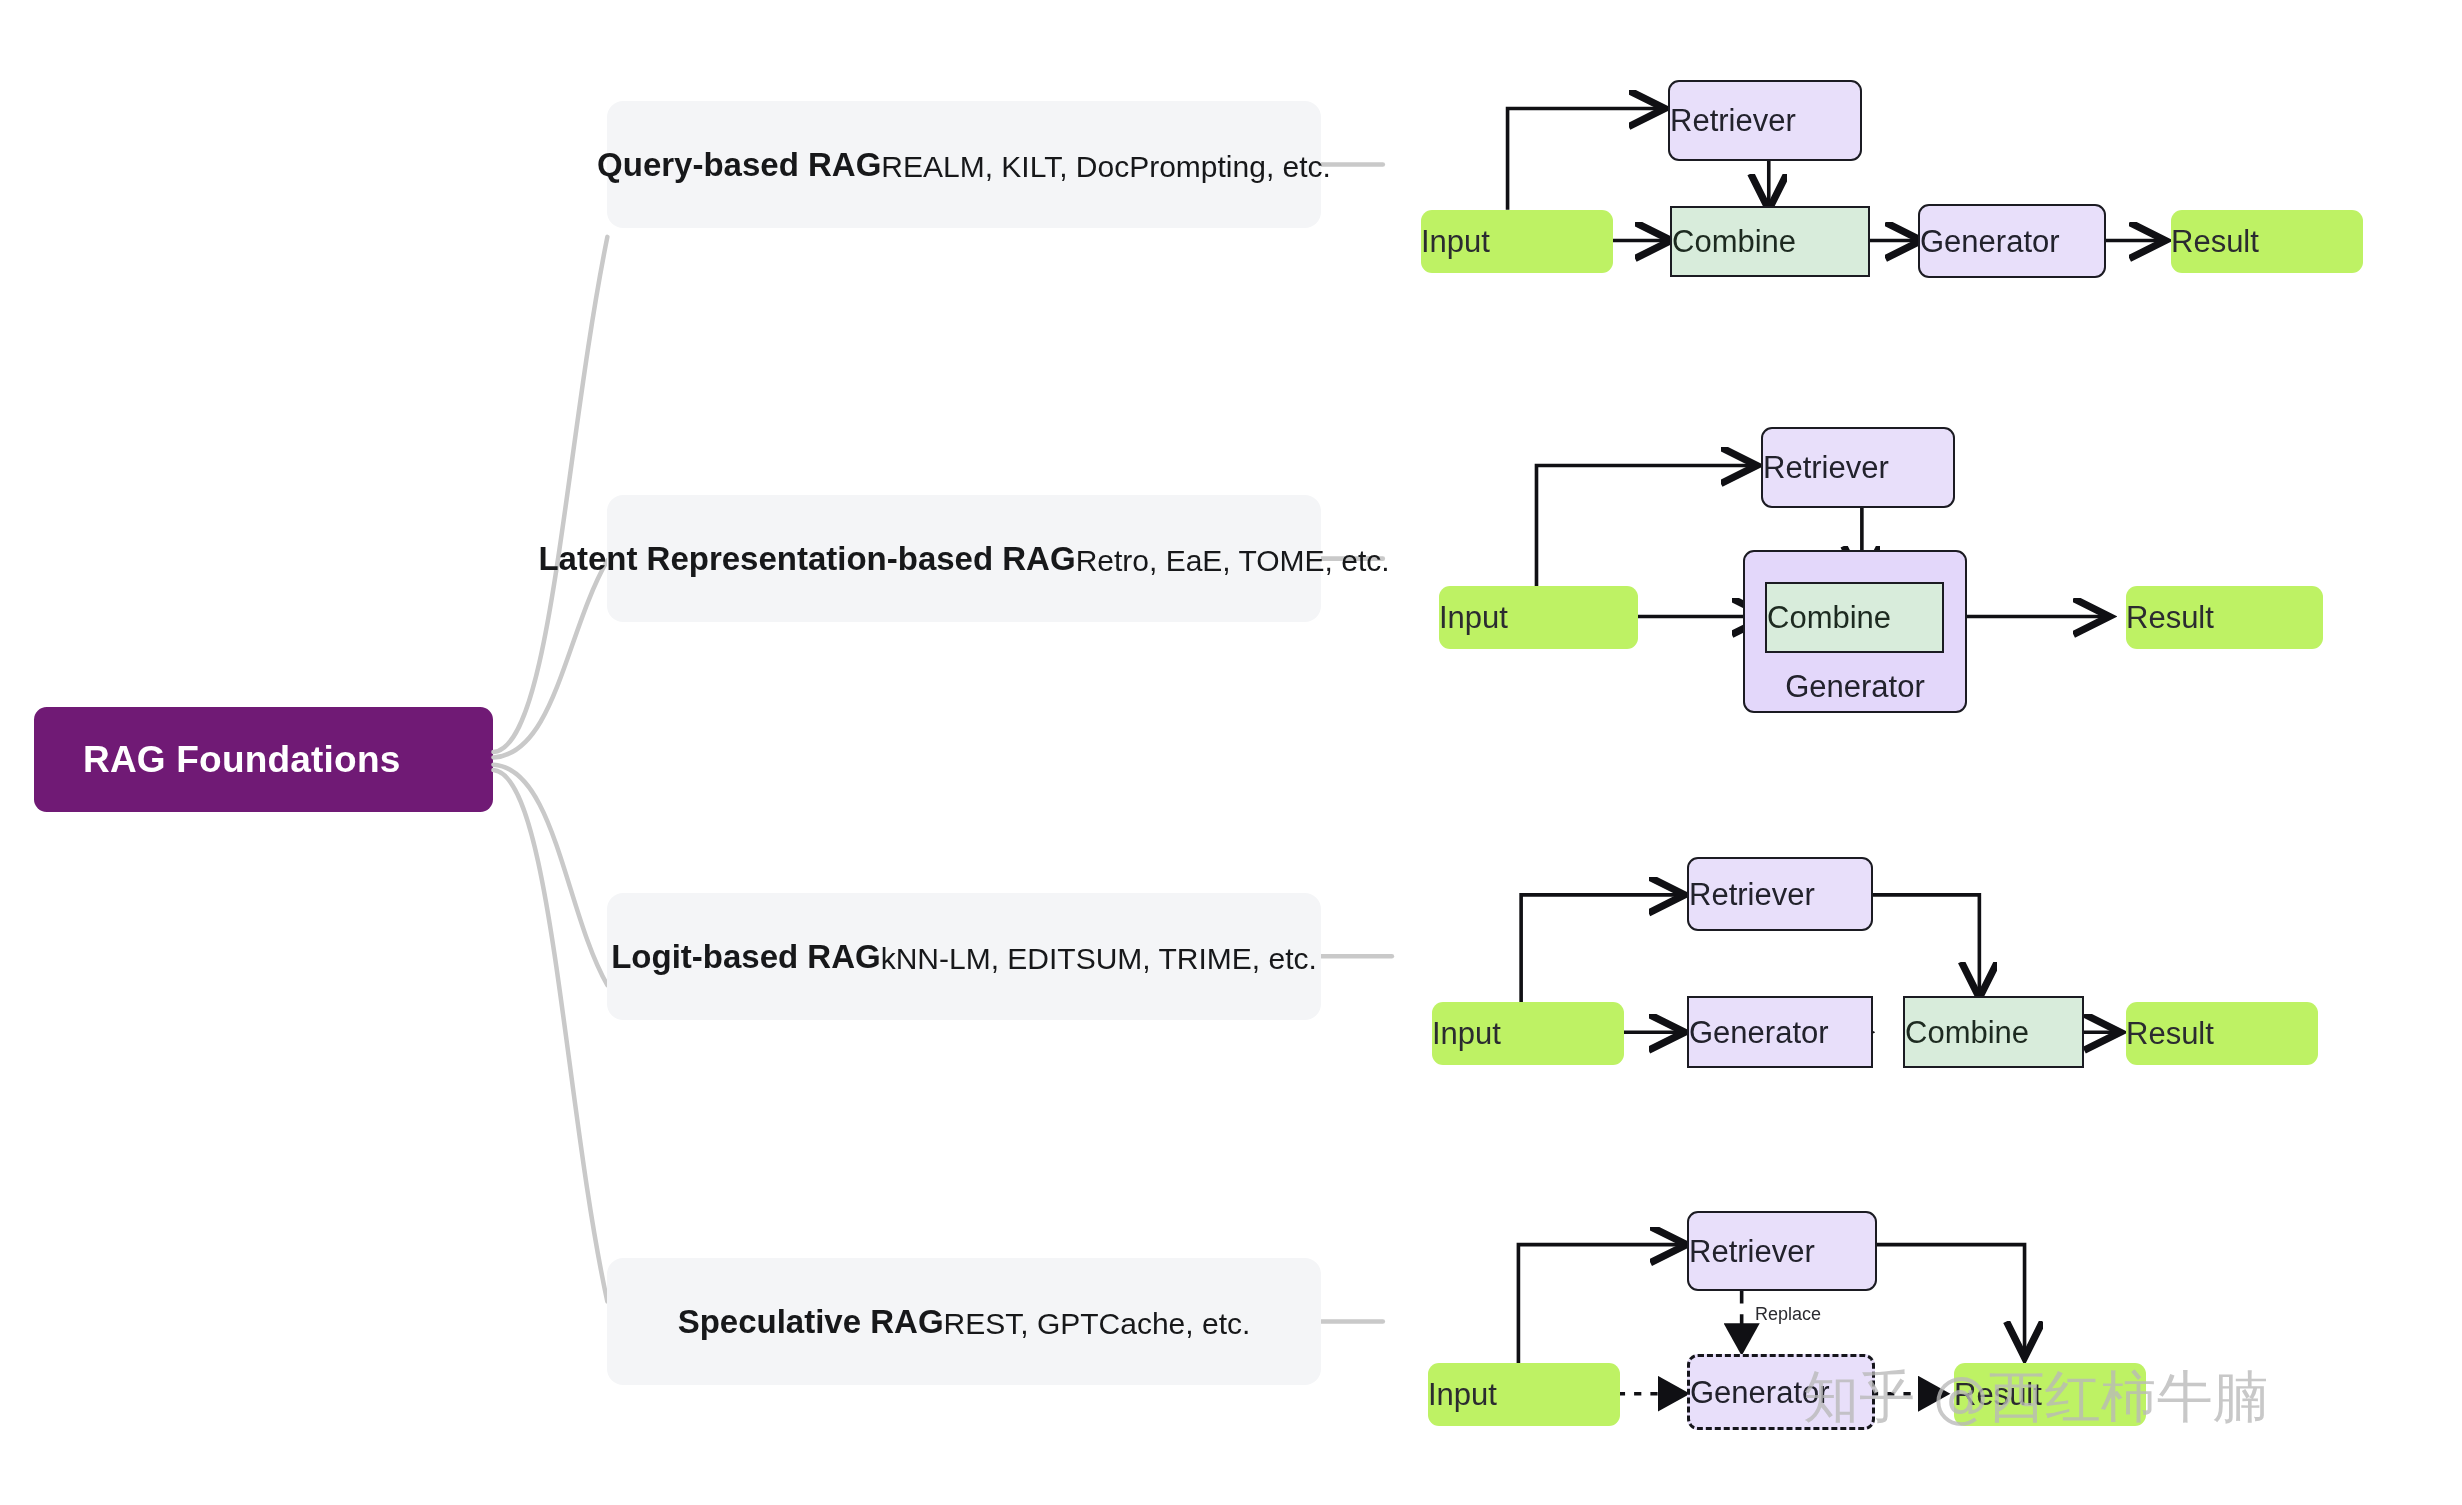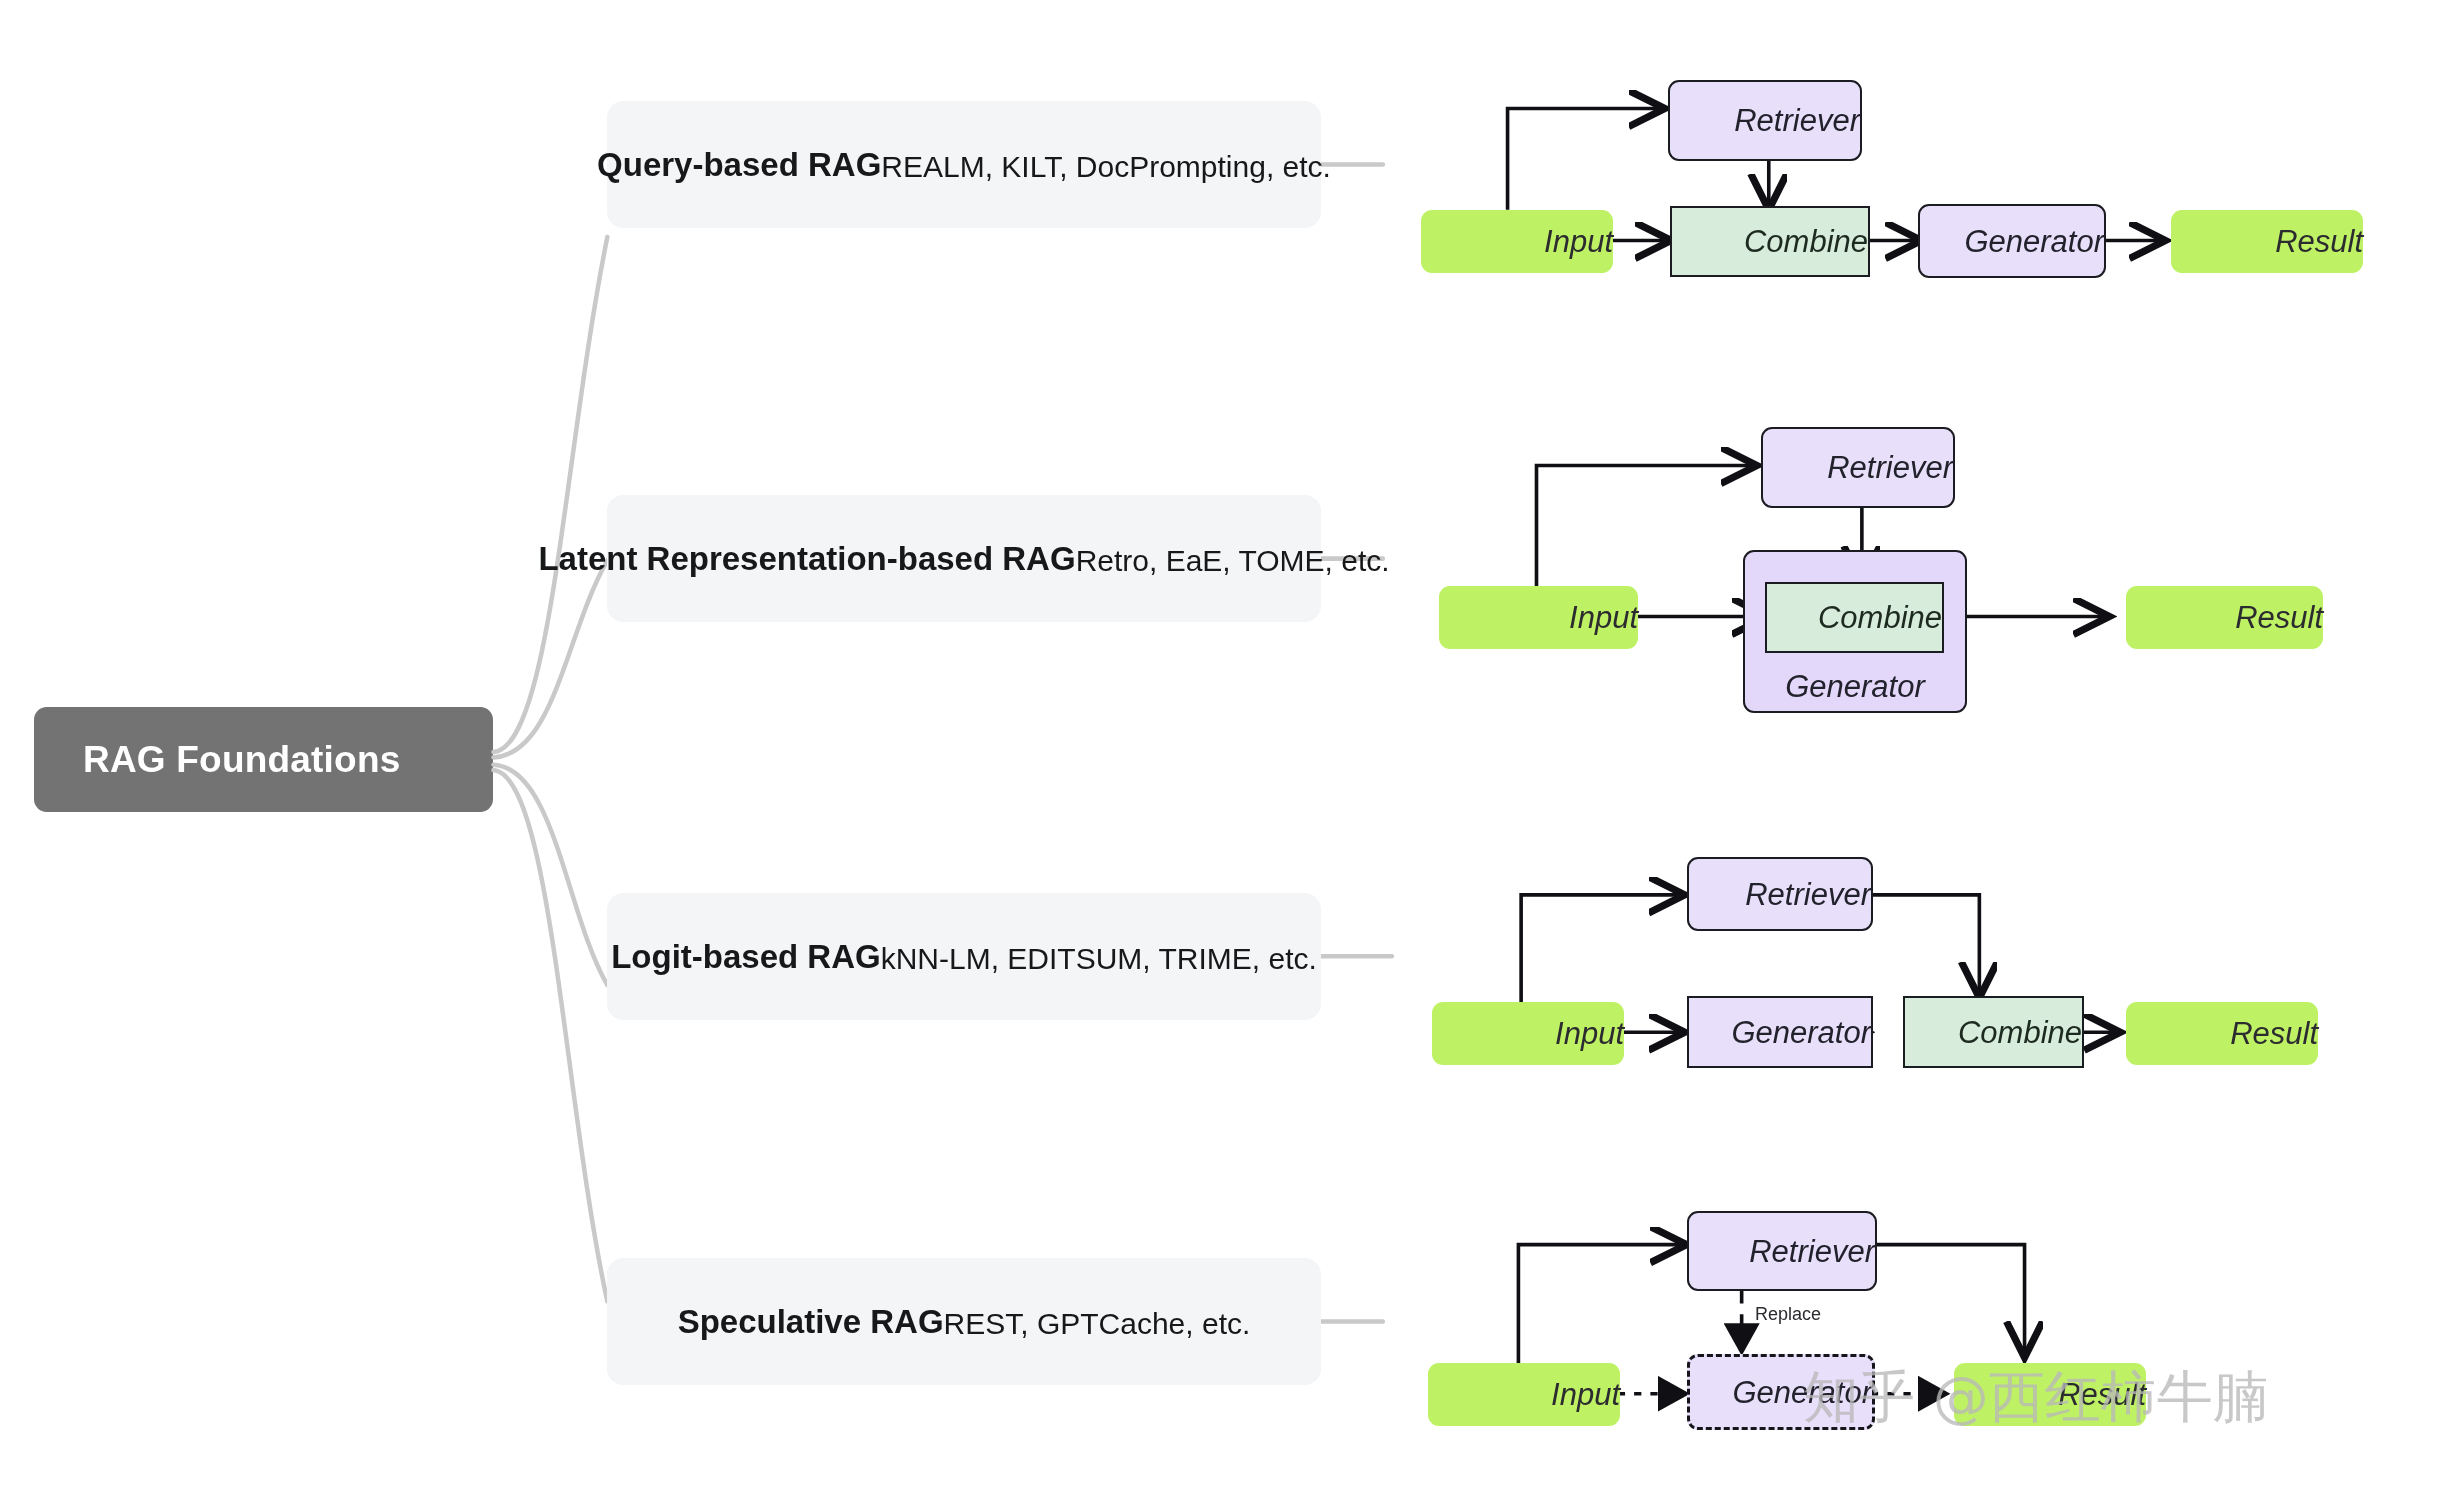--- a/index.html
+++ b/index.html
@@ -16,21 +16,21 @@
     -webkit-font-smoothing: antialiased;
   }
 
   
   #root-node {
     position: absolute;
     left: 34px;
     top: 707px;
     width: 459px;
     height: 105px;
-    background: #737373;
+    background: #701a75;
     border-radius: 12.7px;
     display: flex;
     align-items: center;
     box-sizing: border-box;
     padding-left: 49px;
   }
   #root-node .root-label {
     color: #ffffff;
     font-size: 37px;
     font-weight: bold;
@@ -81,25 +81,24 @@
 
   
   .flow {
     position: absolute;
   }
   .node {
     position: absolute;
     box-sizing: border-box;
     display: flex;
     align-items: center;
-    justify-content: flex-end;
+    justify-content: flex-start;
     font-size: 31px;
     line-height: 1;
     white-space: nowrap;
-    font-style: italic;
   }
   .node.plain {
     background: #bef264;
     border-radius: 11px;
     color: #2b2b30;
   }
   .node.purple {
     background: #e8dffa;
     border: 2.7px solid #1b1b22;
     border-radius: 11px;

